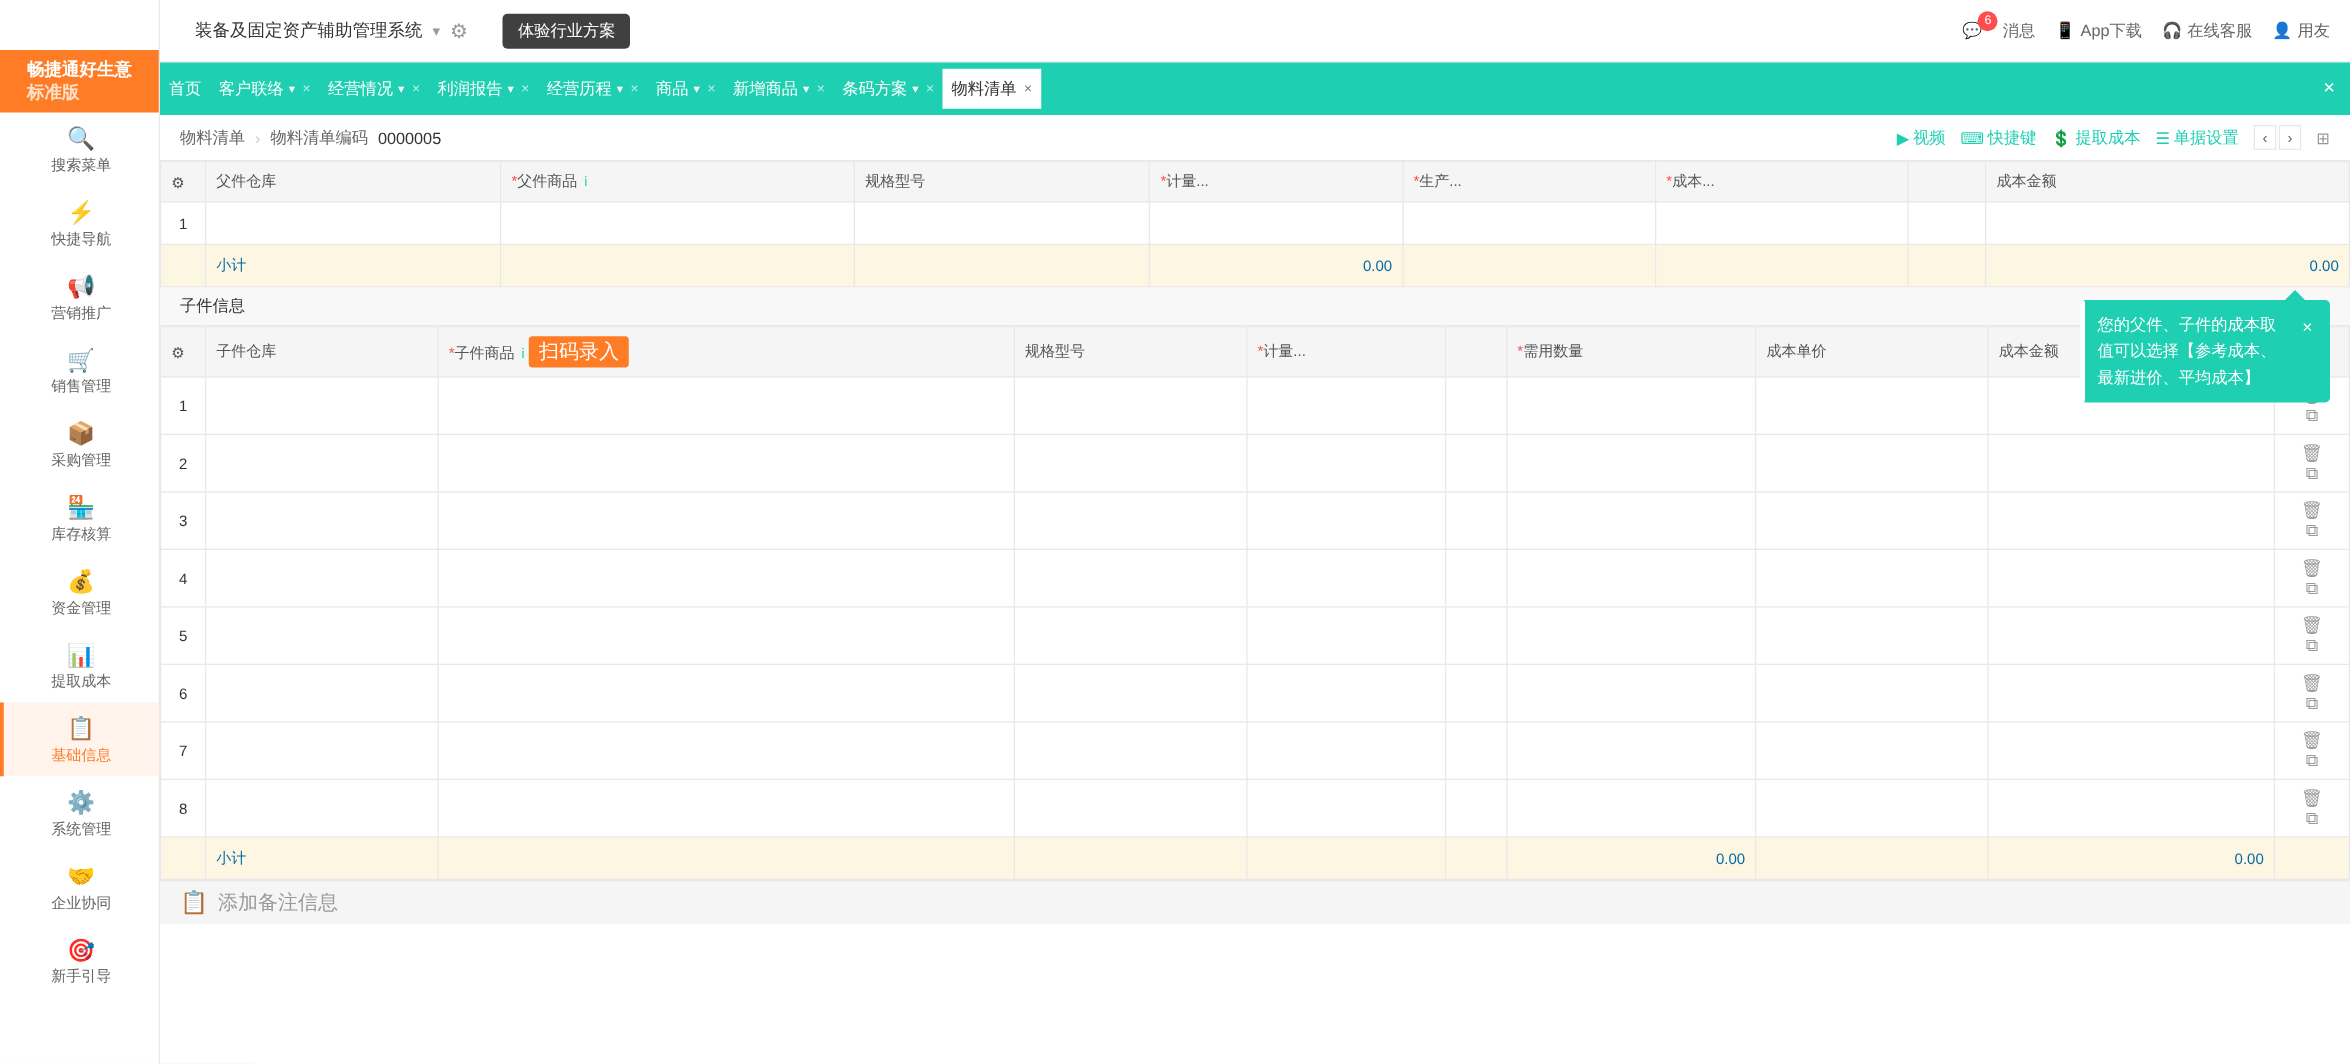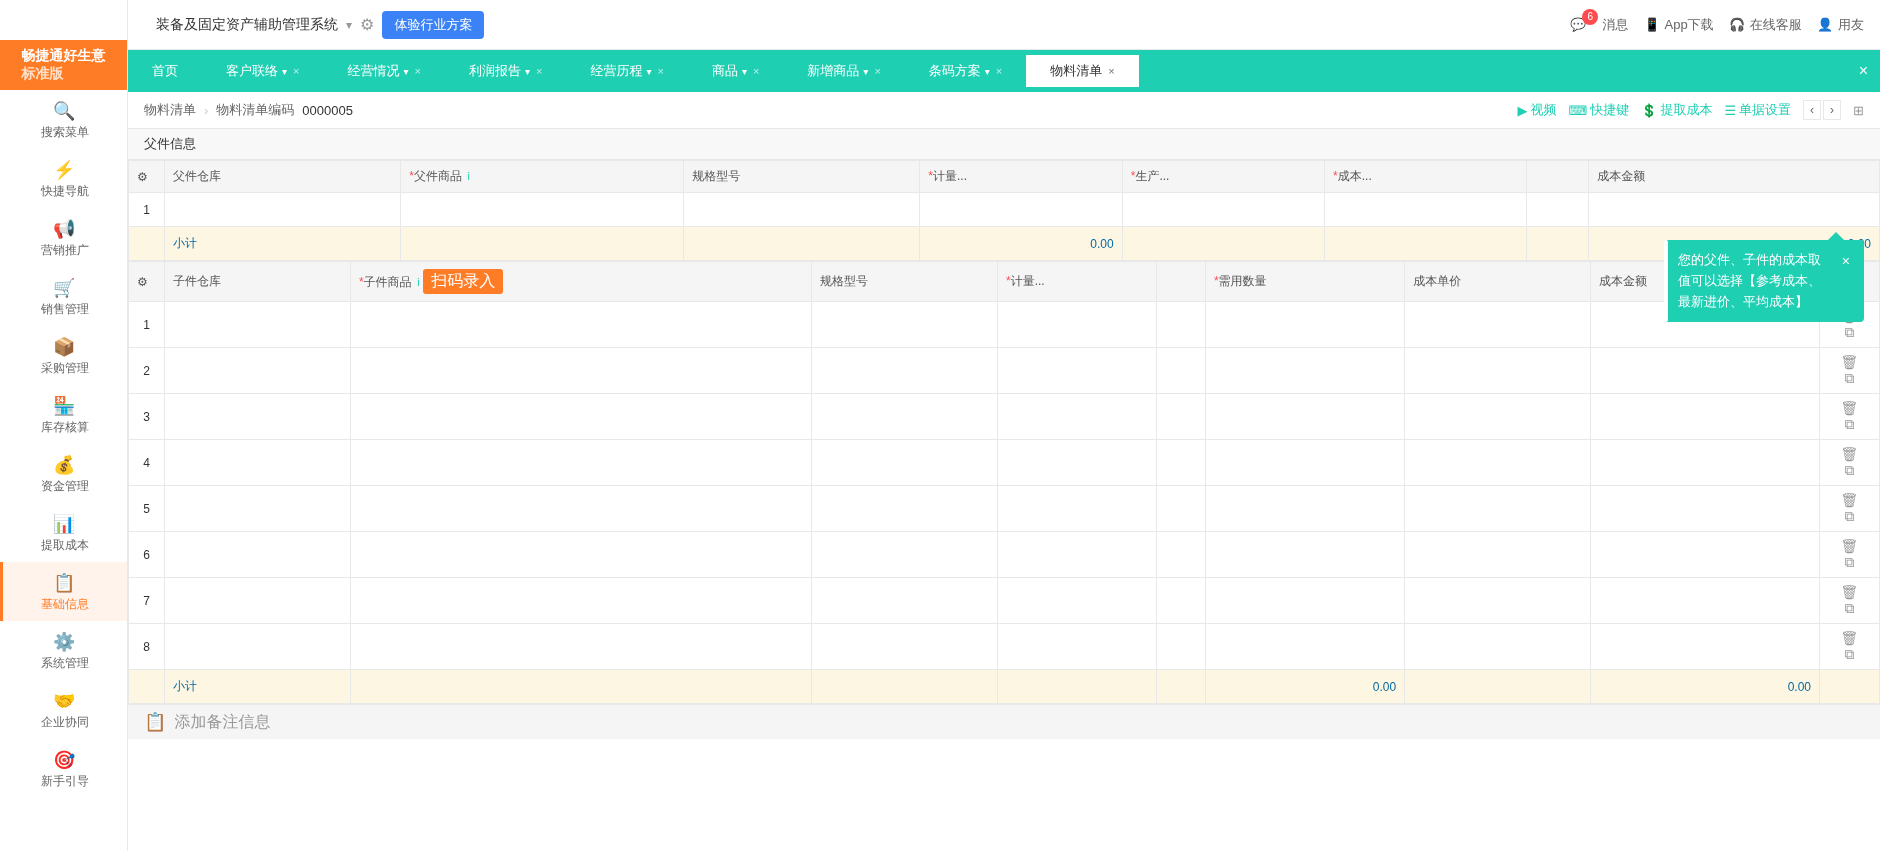--- a/index.html
+++ b/index.html
@@ -68,27 +68,28 @@
       gap: 8px;
     }
     .system-title {
       font-size: 14px;
       color: #333;
       margin-left: 12px;
     }
     .dropdown-arrow { color: #999; font-size: 12px; }
     .settings-icon { color: #999; font-size: 16px; cursor: pointer; }
     .try-btn {
-      background: #3b82f6;
+      background: #404040;
       color: #fff;
       border: none;
       border-radius: 4px;
       padding: 5px 12px;
       cursor: pointer;
       font-size: 13px;
+      margin-left: 20px;
     }
     .header-right {
       display: flex;
       align-items: center;
       gap: 16px;
       color: #666;
       font-size: 13px;
     }
     .header-right-item {
       display: flex;
@@ -115,21 +116,21 @@
     
     .nav-tabs {
       background: #1ecfb2;
       display: flex;
       align-items: center;
       height: 42px;
       flex-shrink: 0;
       overflow: hidden;
     }
     .nav-tab {
-      padding: 0 24px;
+      padding: 0 7px;
       height: 32px;
       display: flex;
       align-items: center;
       color: #fff;
       cursor: pointer;
       font-size: 13px;
       white-space: nowrap;
       position: relative;
     }
     .nav-tab.active {
@@ -492,23 +493,20 @@
           <span class="grid-icon">⊞</span>
         </div>
       </div>
 
       <div class="tooltip-popup">
         <span class="tooltip-close">×</span>
         <div class="highlight-bar"></div>
         <span>您的父件、子件的成本取值可以选择【参考成本、最新进价、平均成本】</span>
       </div>
 
-      <div class="section-header">
-        <span>父件信息</span>
-      </div>
 
       <table class="data-table">
         <thead>
           <tr>
             <th class="th-gear">⚙</th>
             <th>父件仓库</th>
             <th>
               <span class="required-star">*</span>父件商品
               <span class="th-info">ℹ</span>
             </th>
@@ -539,20 +537,23 @@
             <td></td>
             <td style="text-align:right">0.00</td>
             <td></td>
             <td></td>
             <td></td>
             <td class="cost-amount-col">0.00</td>
           </tr>
         </tbody>
       </table>
 
+      <div class="section-header">
+        <span>子件信息</span>
+      </div>
 
       <table class="data-table">
         <thead>
           <tr>
             <th class="th-gear">⚙</th>
             <th>子件仓库</th>
             <th>
               <span class="required-star">*</span>子件商品
               <span class="th-info">ℹ</span>
               <button class="scan-btn">扫码录入</button>

